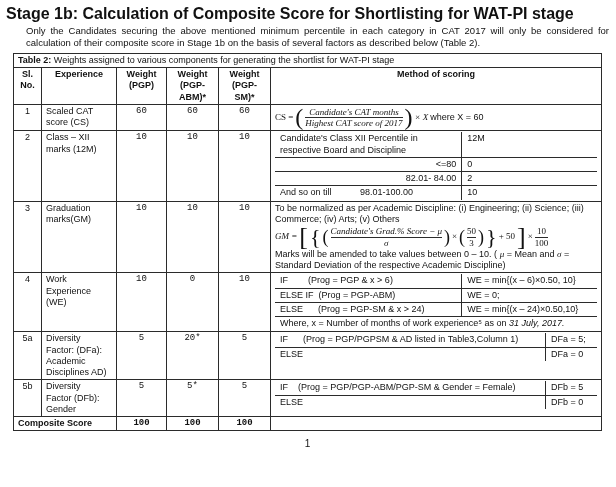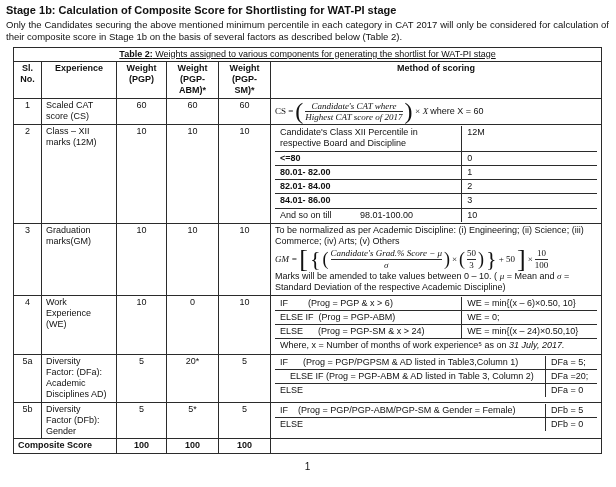--- a/index.html
+++ b/index.html
@@ -5,52 +5,52 @@
   :root{ --border:#2b2b2b; --text:#111; }
   *{ box-sizing:border-box; margin:0; padding:0; }
   html,body{ width:616px; height:487px; overflow:hidden; background:#fff; }
   body{
     font-family:"Liberation Sans", sans-serif;
     color:var(--text);
     padding:4px 7px 0 6px;
     font-size:9.5px;
     line-height:1.25;
   }
-  .doc-heading{ font-weight:bold; font-size:11px; margin-bottom:1px; }
-  .doc-intro{ text-align:justify; margin-bottom:4px; }
+  .doc-heading{ font-weight:bold; font-size:16px; margin-bottom:1px; }
+  .doc-intro{ text-align:justify; margin-bottom:4px;margin-left:20px; }
 
   table.main{
     border-collapse:collapse;
     table-layout:fixed;
     width:588px;
     margin-left:7px;
     font-size:9px;
     border:1.5px solid var(--border);
   }
   table.main > tbody > tr > td, table.main > tbody > tr > th{
     border:1px solid var(--border);
     vertical-align:top;
     padding:1px 4px;
   }
-  td.caption-cell{ text-align:center; padding:1px 2px;text-decoration:underline; }
+  td.caption-cell{ text-align:left; padding:1px 2px; }
   .cap-bold{ font-weight:bold; }
   th{ font-weight:bold; text-align:center; vertical-align:middle; white-space:pre-line; padding:1px 2px; }
   td.slno{ text-align:center; }
   td.comp{ white-space:pre-line; }
-  td.wt{ text-align:center; }
+  td.wt{ text-align:center;font-family:Liberation Mono, monospace; }
   td.pad0{ padding:0; vertical-align:top; }
   td.methodtxt{ padding:1px 5px; }
 
   table.inner{ width:100%; border-collapse:collapse; table-layout:fixed; }
   table.inner td{ border:1px solid var(--border); padding:1px 5px; vertical-align:top; }
   table.inner td:first-child{ border-left:none; }
   table.inner td:last-child{ border-right:none;margin-top:27px; }
   table.inner tr:first-child td{ border-top:none; }
   table.inner tr:last-child td{ border-bottom:none; }
-  td.center{ text-align:left;font-weight:bold; }
+  td.center{ text-align:right; }
   td.condcell{ white-space:pre-wrap; }
 
   .serif{ font-family:"Liberation Serif", serif; }
   .it{ font-style:italic; }
   .formula-row{ display:flex; align-items:center; gap:2px; font-family:"Liberation Serif", serif; margin:1px 0; }
   .frac{ display:inline-flex; flex-direction:column; text-align:center; line-height:1.15; }
   .frac .den{ border-top:1px solid var(--border); }
   .paren{ font-family:"Liberation Serif", serif; font-weight:300; }
   .p-big{ font-size:24px; line-height:.85; }
   .p-b1{ font-size:26px; line-height:.8; }
@@ -106,21 +106,21 @@
       <td class="comp">Scaled CAT
 score (CS)</td>
       <td class="wt">60</td>
       <td class="wt">60</td>
       <td class="wt">60</td>
       <td class="methodtxt">
         <div class="formula-row">
           <span>CS =</span>
           <span class="paren p-big">(</span>
           <span class="frac">
-            <span class="num it">Candidate's CAT where</span>
+            <span class="num it">Candidate's CAT months</span>
             <span class="den it">Highest CAT score  of 2017</span>
           </span>
           <span class="paren p-big">)</span>
           <span class="it">× X</span>
           <span class="note">where X = 60</span>
         </div>
       </td>
     </tr>
 
     <tr>
@@ -139,30 +139,22 @@
           <tbody>
               <tr>
             <td>Candidate's Class XII Percentile in respective Board and Discipline</td>
             <td>12M</td>
           </tr>
           <tr>
             <td class="center">&lt;=80</td>
             <td>0</td>
           </tr>
           <tr>
-            <td class="center">80.01- 82.00</td>
-            <td>1</td>
-          </tr>
-          <tr>
             <td class="center">82.01- 84.00</td>
             <td>2</td>
-          </tr>
-          <tr>
-            <td class="center">84.01- 86.00</td>
-            <td>3</td>
           </tr>
           <tr>
             <td>
               <span>And so on till</span>
               <span class="mid-gap">98.01-100.00</span>
             </td>
             <td>10</td>
           </tr>
         </tbody>
           </table>
@@ -261,24 +253,20 @@
           <colgroup>
               <col style="width:84%">
               <col style="width:16%">
             </colgroup>
           <tbody>
               <tr>
             <td class="condcell">IF      (Prog = PGP/PGPSM &amp; AD listed in Table3,Column 1)</td>
             <td>DFa = 5;</td>
           </tr>
           <tr>
-            <td class="condcell">    ELSE IF (Prog = PGP-ABM &amp; AD listed in Table 3, Column 2)</td>
-            <td>DFa =20;</td>
-          </tr>
-          <tr>
             <td class="condcell">ELSE</td>
             <td>DFa = 0</td>
           </tr>
         </tbody>
           </table>
       </td>
     </tr>
 
     <tr>
       <td class="slno">5b</td>

